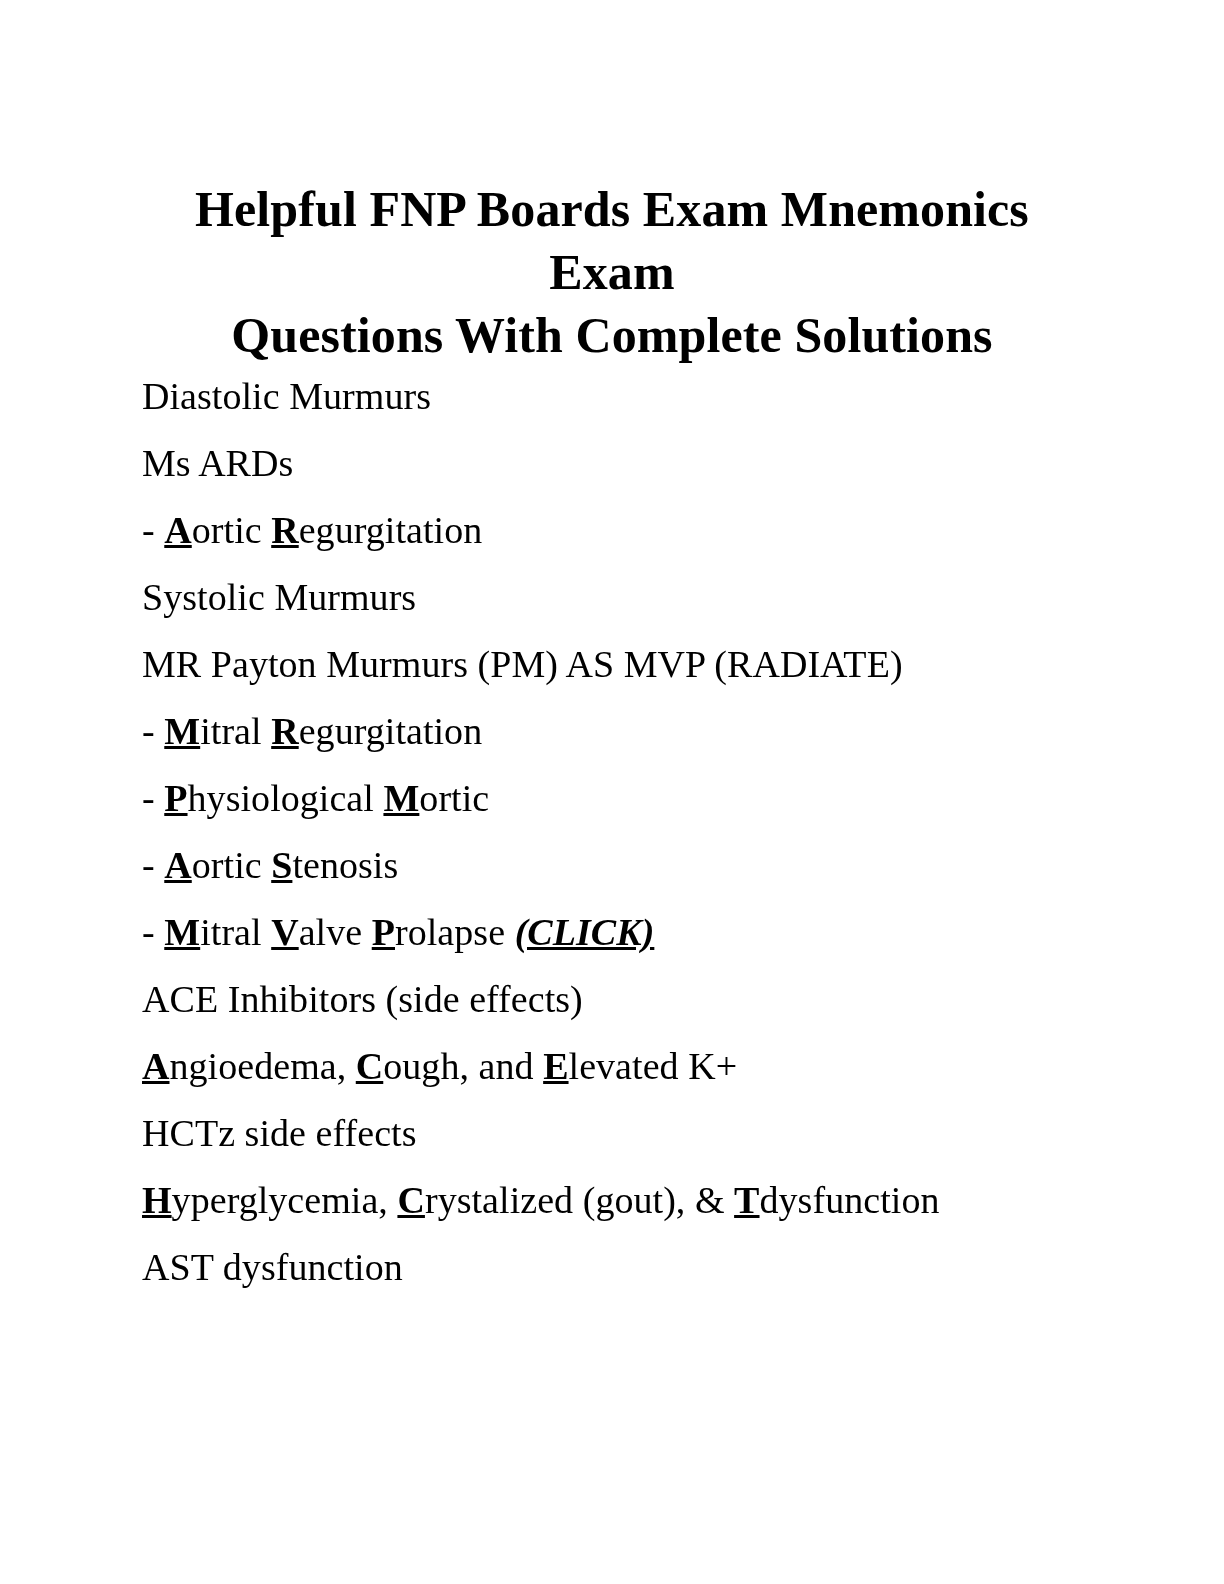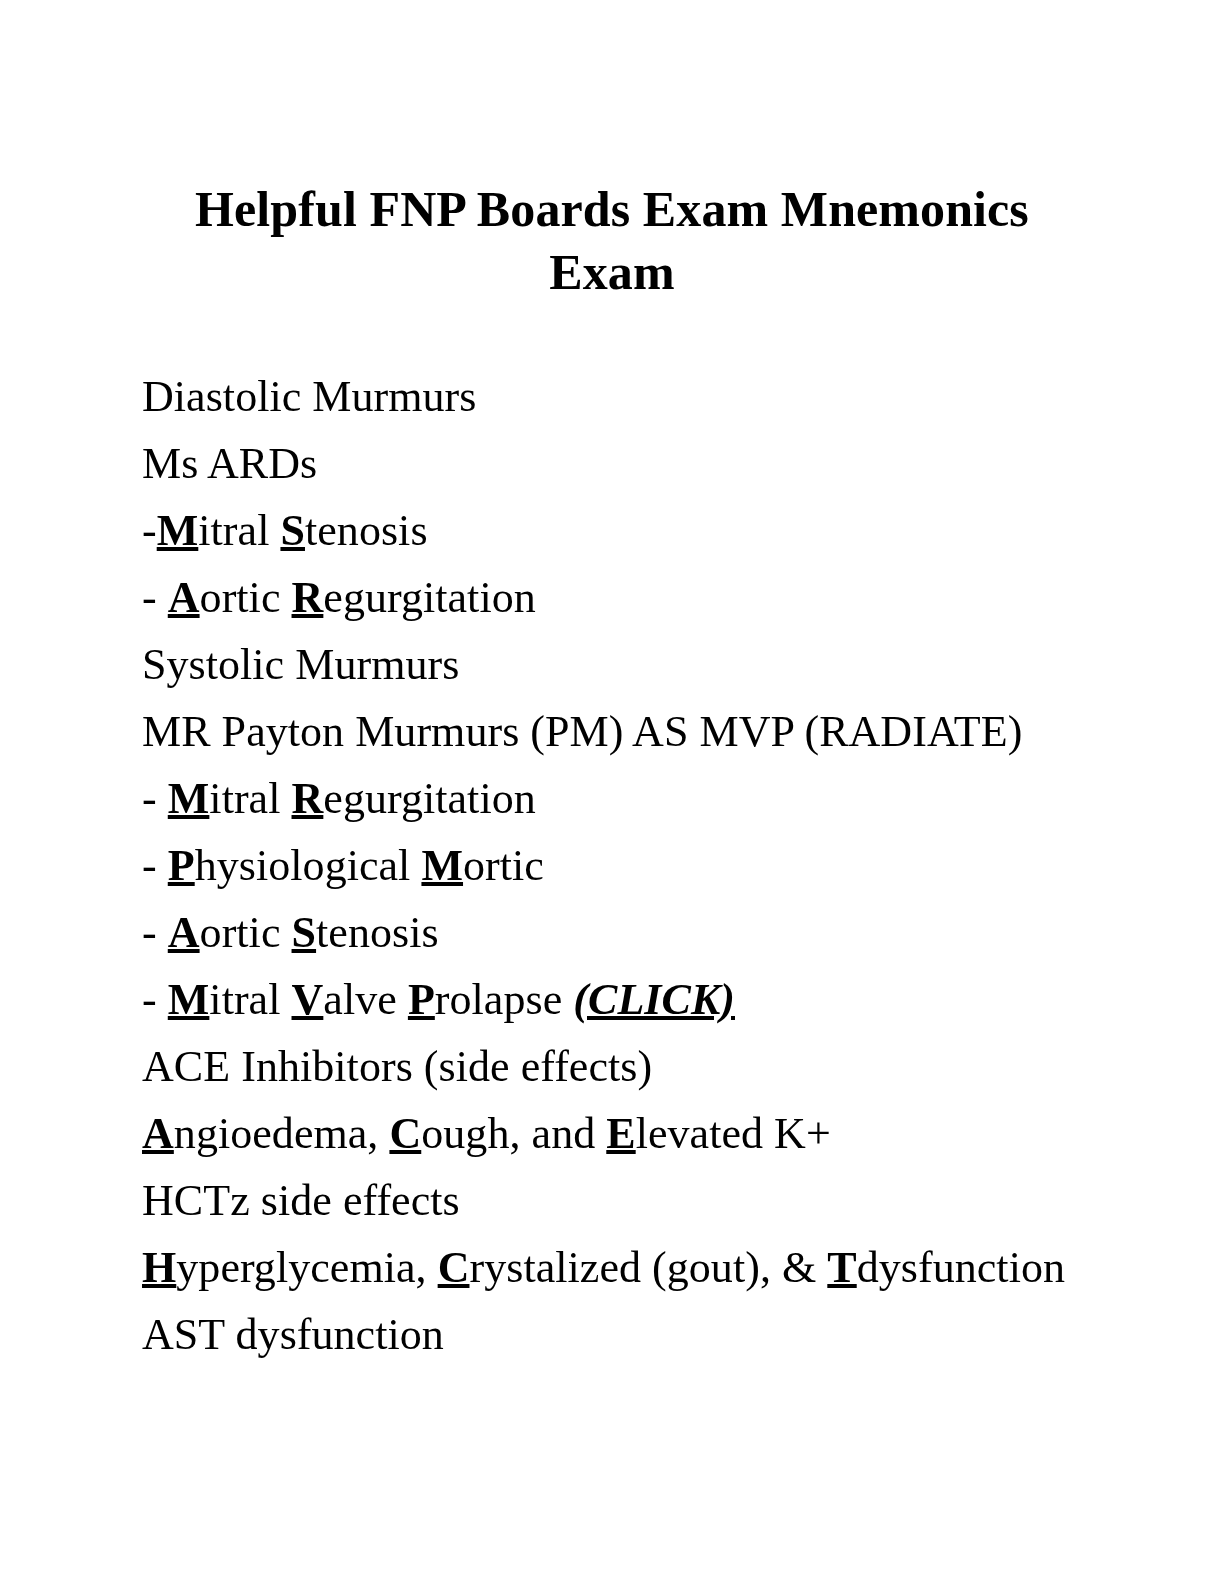--- a/index.html
+++ b/index.html
@@ -34,21 +34,21 @@
     line-height: 1.26;
     letter-spacing: 0.1px;
   }
   .body-block {
     position: absolute;
     top: 355px;
     left: 142px;
     width: 960px;
   }
   .line {
-    font-size: 44px;
+    font-size: 38px;
     line-height: 67px;
     white-space: pre-wrap;
     letter-spacing: 0.05px;
   }
   .line .mn {
     font-weight: bold;
     text-decoration: underline;
     text-underline-offset: 2px;
   }
   .line .click {
@@ -58,26 +58,26 @@
     text-underline-offset: 2px;
   }
 </style>
 </head>
 <body>
 
 <div class="page">
 
   <h1 class="doc-title">
     <span style="display: block;">Helpful FNP Boards Exam Mnemonics Exam</span>
+    <span style="display: block;">Questions With Complete Solutions</span>
   </h1>
 
   <div class="body-block">
       <div class="line"><span>Diastolic Murmurs</span></div>
       <div class="line"><span>Ms ARDs</span></div>
-      <div class="line"><span>-</span><span class="mn">M</span><span>itral </span><span class="mn">S</span><span>tenosis</span></div>
       <div class="line"><span>- </span><span class="mn">A</span><span>ortic </span><span class="mn">R</span><span>egurgitation</span></div>
       <div class="line"><span>Systolic Murmurs</span></div>
       <div class="line"><span>MR Payton Murmurs (PM) AS MVP (RADIATE)</span></div>
       <div class="line"><span>- </span><span class="mn">M</span><span>itral </span><span class="mn">R</span><span>egurgitation</span></div>
       <div class="line"><span>- </span><span class="mn">P</span><span>hysiological </span><span class="mn">M</span><span>ortic</span></div>
       <div class="line"><span>- </span><span class="mn">A</span><span>ortic </span><span class="mn">S</span><span>tenosis</span></div>
       <div class="line"><span>- </span><span class="mn">M</span><span>itral </span><span class="mn">V</span><span>alve </span><span class="mn">P</span><span>rolapse </span><span class="click">(CLICK)</span></div>
       <div class="line"><span>ACE Inhibitors (side effects)</span></div>
       <div class="line"><span class="mn">A</span><span>ngioedema, </span><span class="mn">C</span><span>ough, and </span><span class="mn">E</span><span>levated K+</span></div>
       <div class="line"><span>HCTz side effects</span></div>

